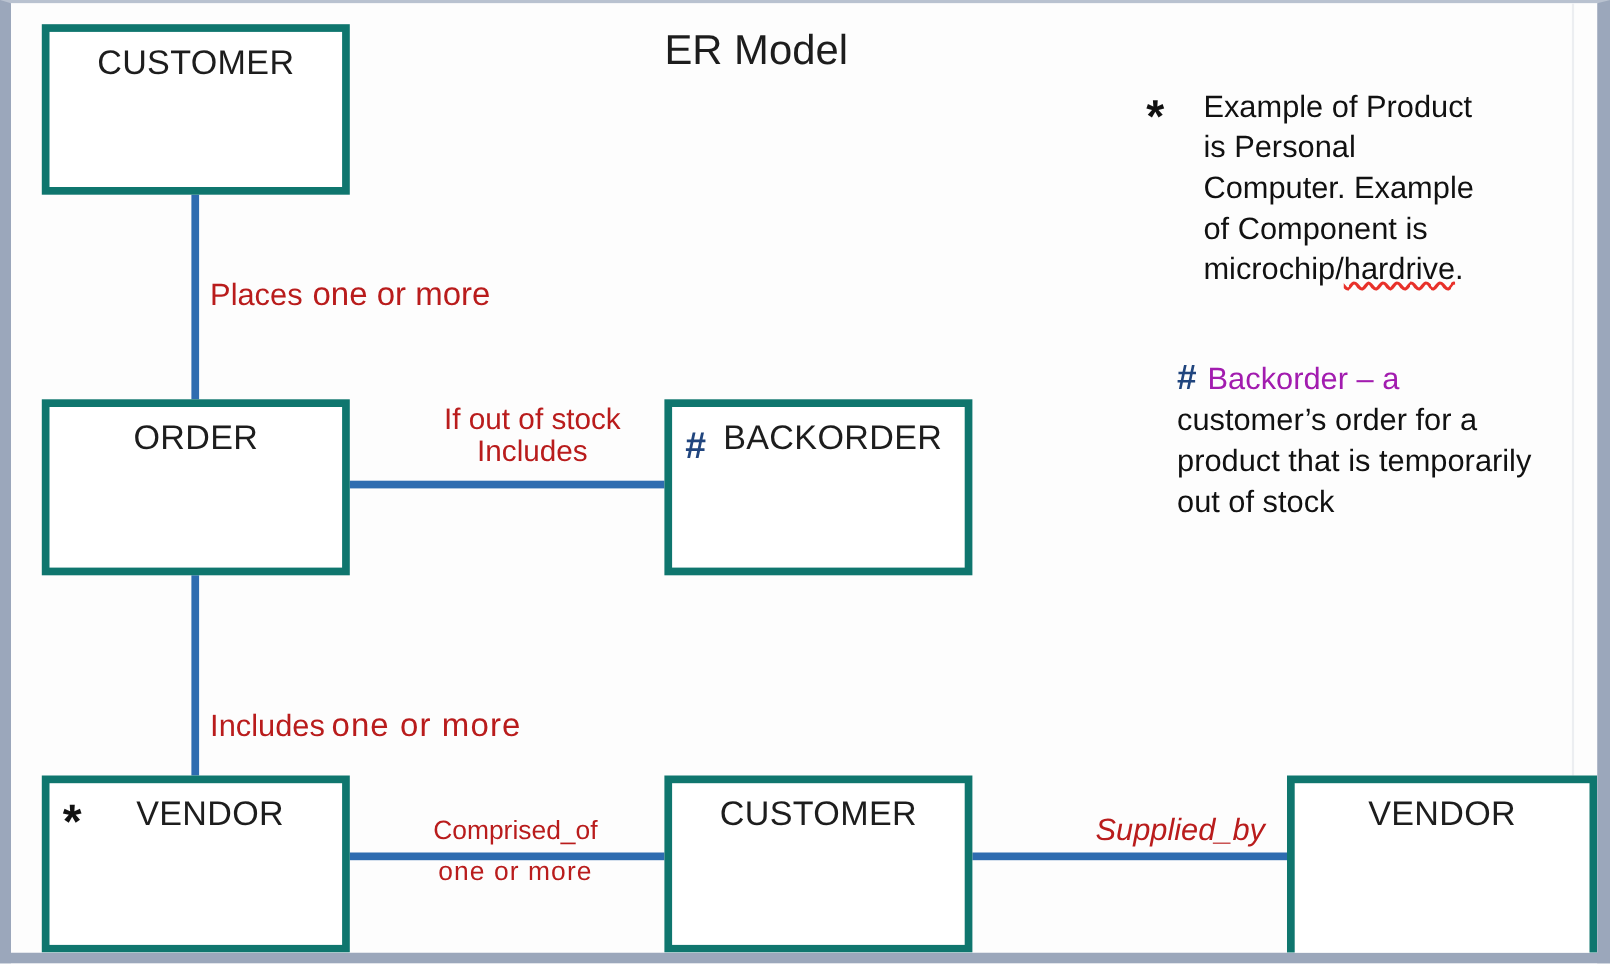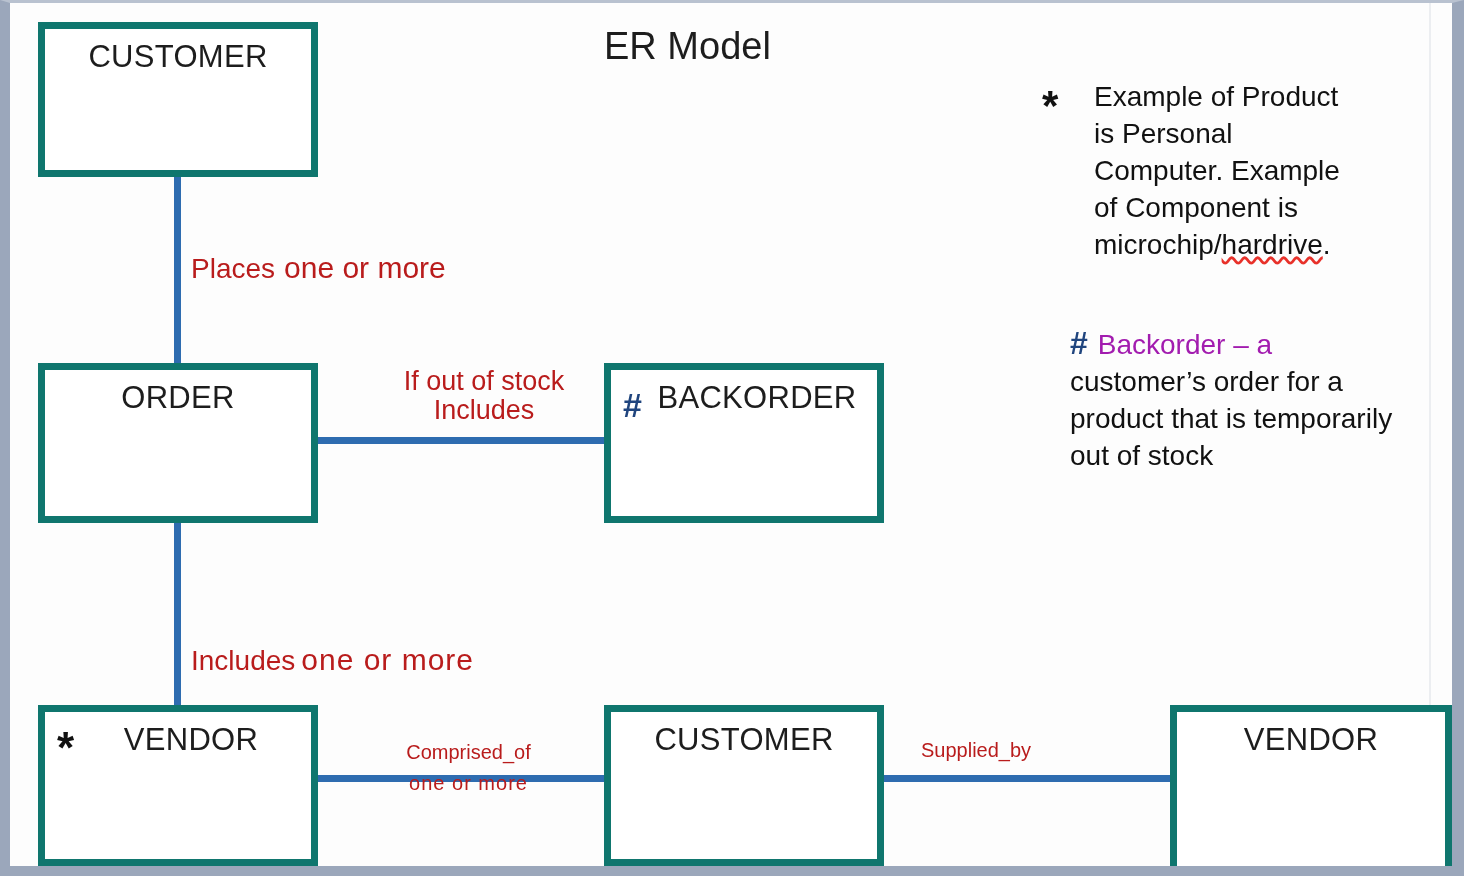--- a/index.html
+++ b/index.html
@@ -108,24 +108,24 @@
   .rel-places .card  { font-size: 30px; }
 
   .rel-includes        { font-size: 28px; margin-top: 36px; }
   .rel-includes .verb  { font-size: 28px; }
   .rel-includes .card  { font-size: 30px; letter-spacing: 1px; }
 
   .rel-generates { text-align: center; font-size: 27px; line-height: 1.06; }
   .rel-generates .l1 { font-size: 27px; }
   .rel-generates .l2 { font-size: 27px; }
 
-  .rel-comprised { text-align: center; font-size: 20px; line-height: 1.55; }
+  .rel-comprised { text-align: center; font-size: 24px; line-height: 1.55; }
   .rel-comprised .l2 { letter-spacing: 1px; }
 
-  .rel-supplied { font-size: 20px; text-align: left; }
+  .rel-supplied { font-size: 28px; text-align: right; font-style: italic; }
 
   
   .slide-title {
     position: absolute;
     font-size: 38px;
     color: #1d1d1d;
     white-space: nowrap;
   }
 
   

